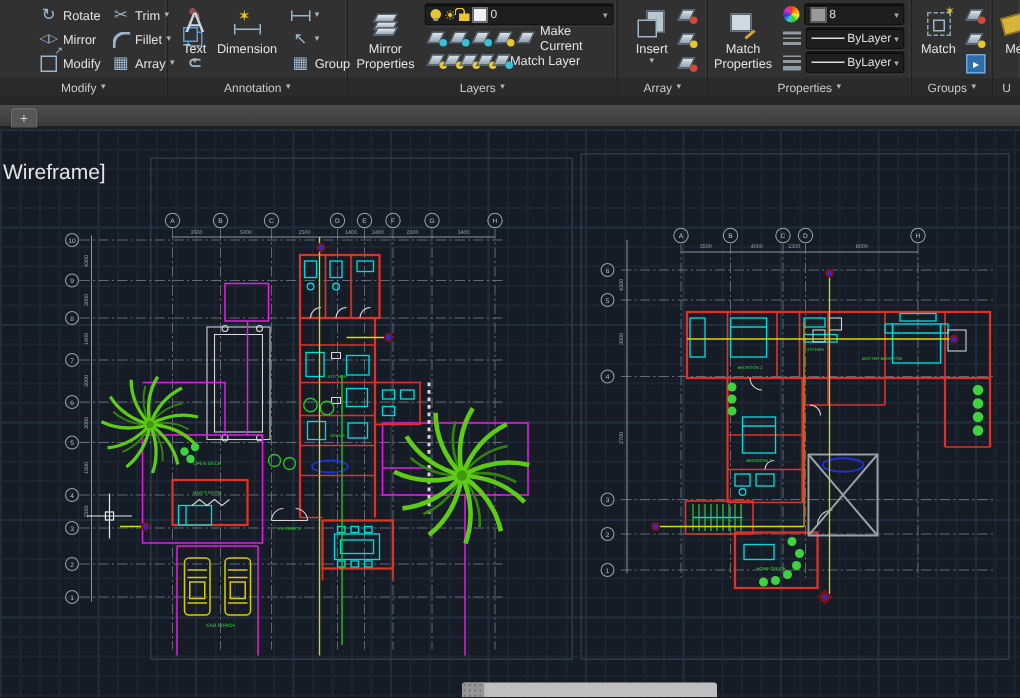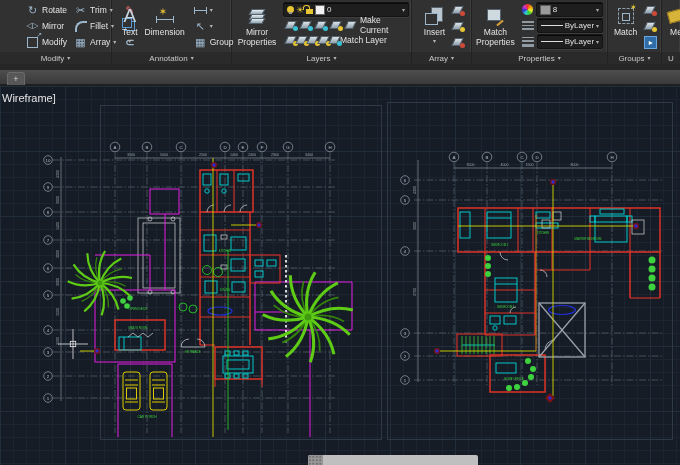--- a/index.html
+++ b/index.html
@@ -80,21 +80,21 @@
   .plustab{position:absolute;left:7px;top:2px;width:16px;height:12px;background:#575757;
            border:1px solid #6a6a6a;border-bottom:none;border-radius:3px 3px 0 0;
            color:#cfcfcf;font-size:9px;display:flex;align-items:center;justify-content:center;line-height:1;}
   .canvas{position:absolute;left:0;top:86px;width:680px;height:379px;background:#151c26;
           background-image:
             linear-gradient(#222d3c 1px,transparent 1px),
             linear-gradient(90deg,#222d3c 1px,transparent 1px),
             linear-gradient(#1b2430 1px,transparent 1px),
             linear-gradient(90deg,#1b2430 1px,transparent 1px);
           background-size:65px 65px,65px 65px,13px 13px,13px 13px;overflow:hidden;}
-  .vplabel{position:absolute;left:2px;top:6px;color:#e4e4e4;font-size:11px;}
+  .vplabel{position:absolute;left:2px;top:20px;color:#e4e4e4;font-size:14px;}
   .sheet{position:absolute;border:1px solid #2e3947;}
   .cmdbar{position:absolute;left:308px;top:369px;width:170px;height:10px;background:#bfbfbf;
           border-radius:2px 2px 0 0;display:flex;}
   .cmdgrip{width:15px;height:10px;background:#969696;border-radius:2px 0 0 0;
            background-image:radial-gradient(#6e6e6e 0.8px,transparent 0.9px);background-size:3.5px 3.5px;}
 
   
   svg text{font-family:"Liberation Sans",sans-serif;}
   .axis{stroke:#707a85;stroke-width:0.55;stroke-dasharray:7 2 1.5 2;}
   .dimline{stroke:#98a2ac;stroke-width:0.6;fill:none;}

